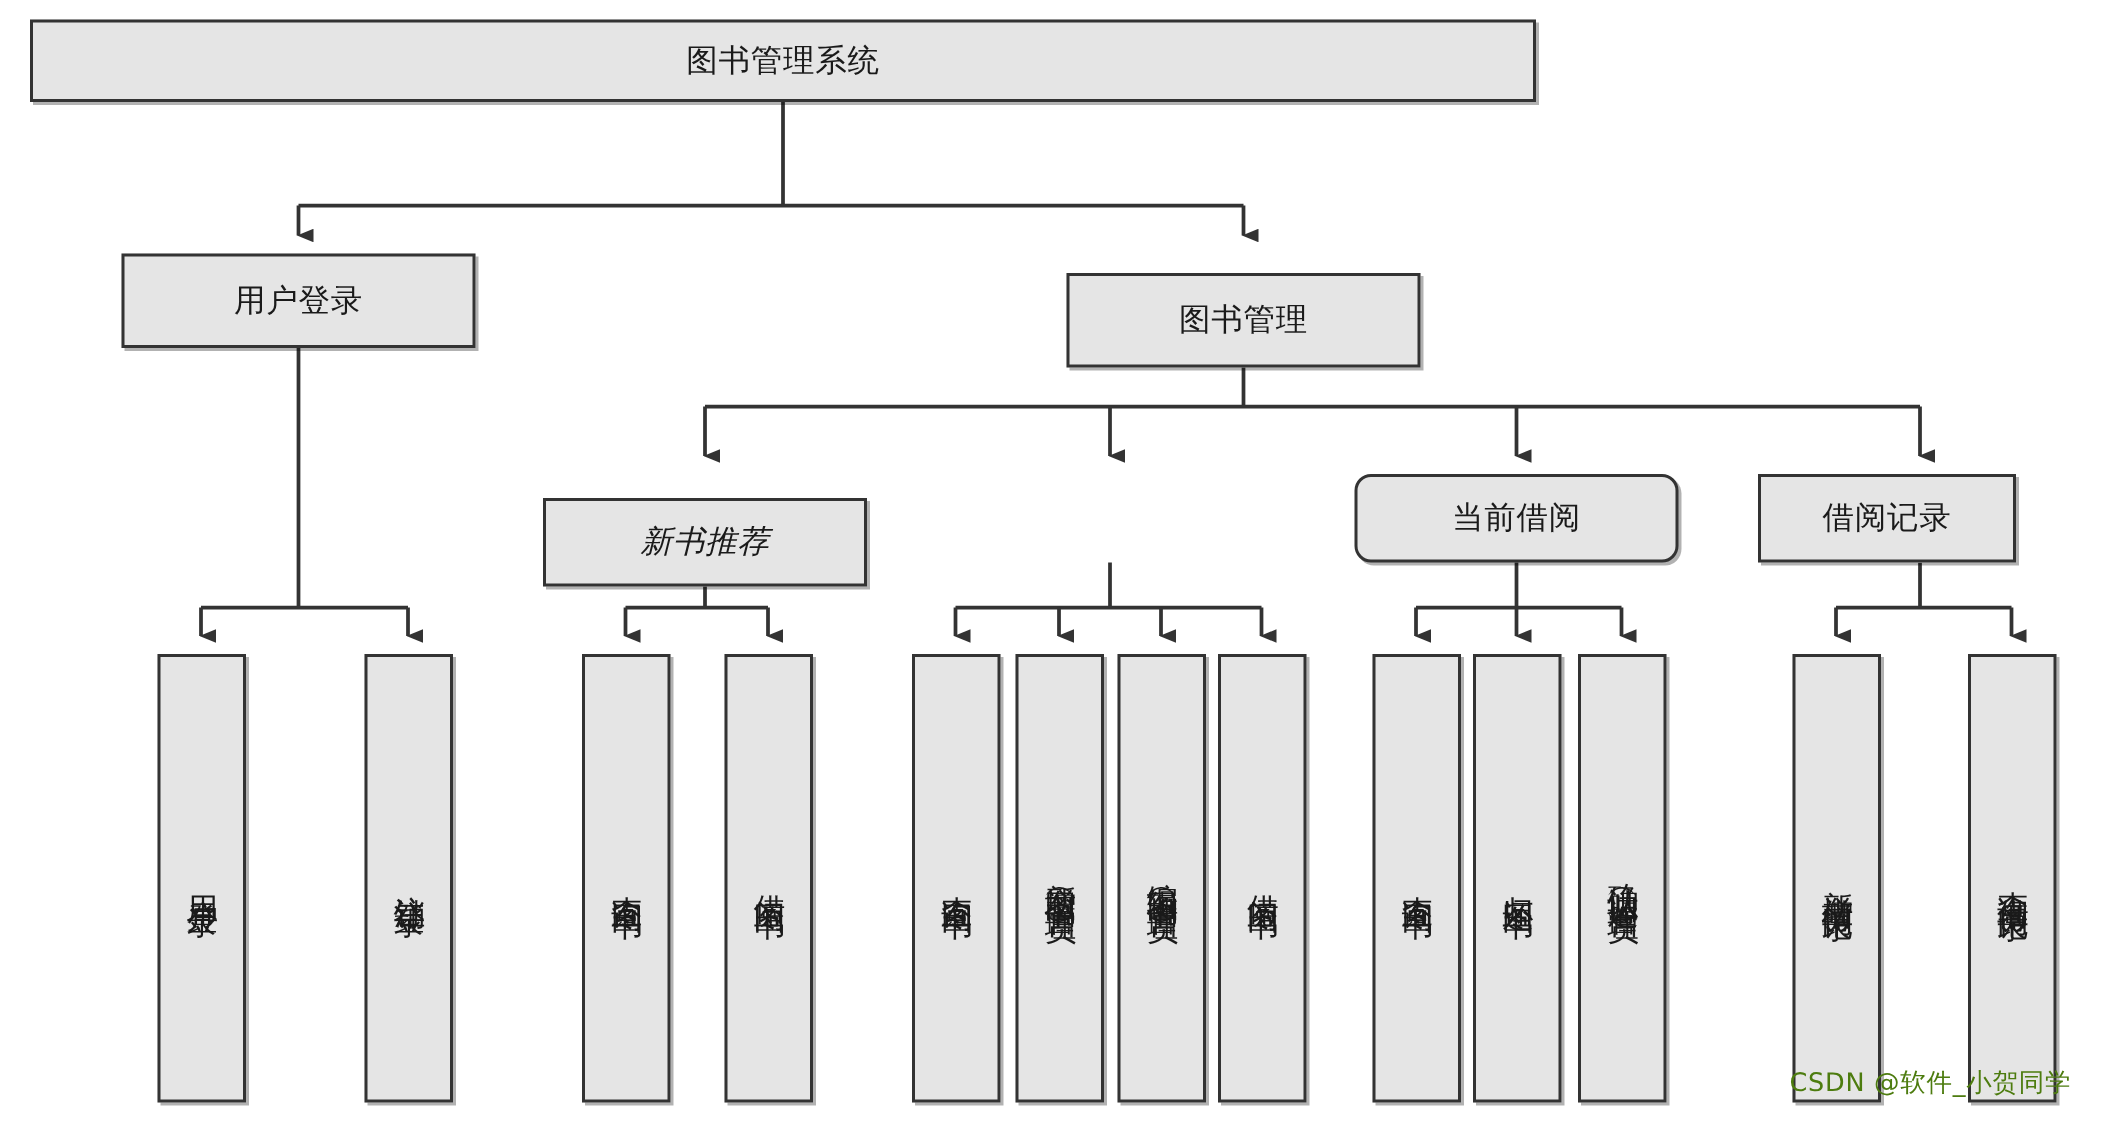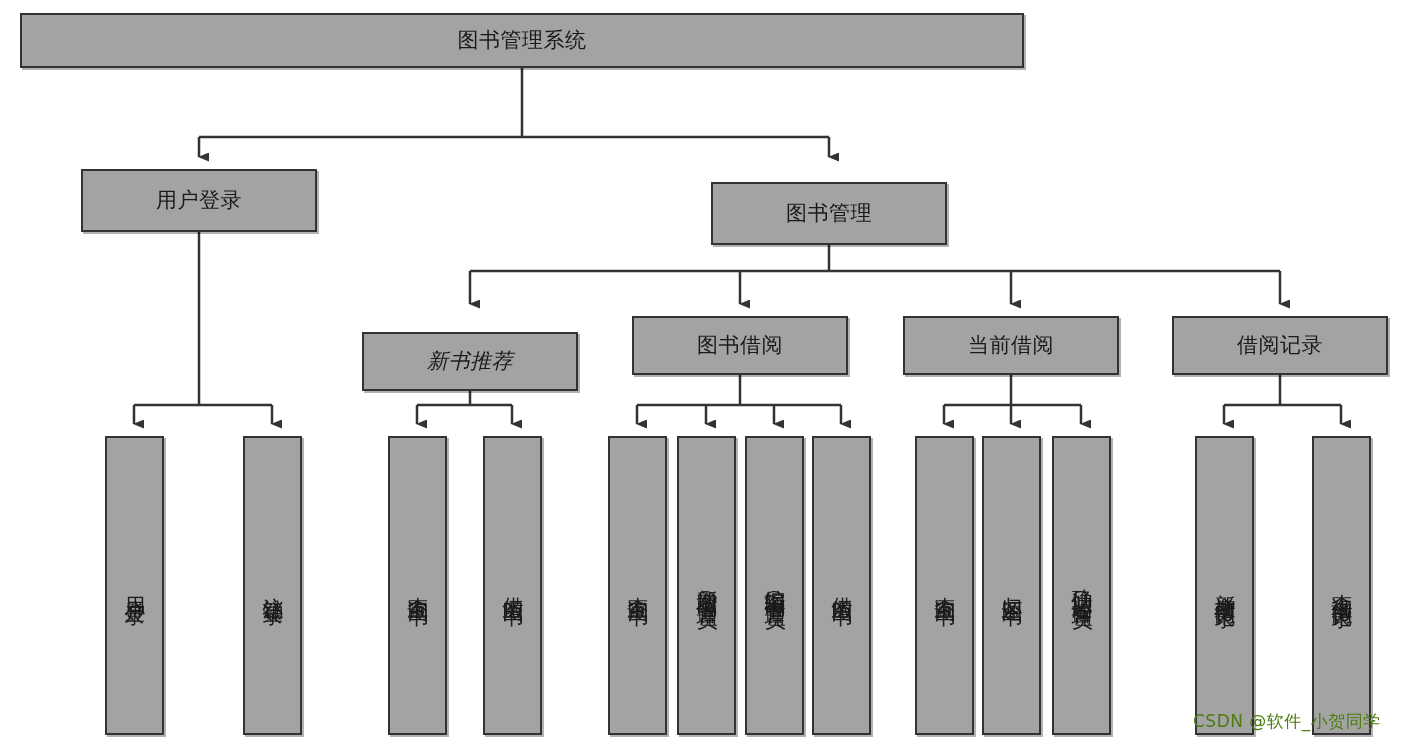--- a/index.html
+++ b/index.html
@@ -22,21 +22,21 @@
   svg.diagram-canvas {
     position: absolute;
     left: 0;
     top: 0;
     width: 1405px;
     height: 747px;
   }
   .node-box {
     position: absolute;
     box-sizing: border-box;
-    background: #a3a3a3;
+    background: #e5e5e5;
     border: 2px solid #333333;
     display: flex;
     align-items: center;
     justify-content: center;
     box-shadow: 2px 2px 0 rgba(0,0,0,0.30);
   }
   .node-label-h {
     font-size: 21px;
     color: #1a1a1a;
     line-height: 1.1;
@@ -122,27 +122,24 @@
   <div class="node-box" style="left:81px; top:169px; width:236px; height:63px;">
     <span class="node-label-h">用户登录</span>
   </div>
   <div class="node-box" style="left:711px; top:169px; width:236px; height:63px;margin-top:13px;">
     <span class="node-label-h">图书管理</span>
   </div>
 
   <div class="node-box" style="left:362px; top:332px; width:216px; height:59px;font-style:italic;">
     <span class="node-label-h">新书推荐</span>
   </div>
-  <div class="node-box" style="left:632px; top:316px; width:216px; height:59px;">
-    <span class="node-label-h">图书借阅</span>
-  </div>
-  <div class="node-box" style="left:903px; top:316px; width:216px; height:59px;">
+  <div class="node-box" style="left:903px; top:316px; width:216px; height:59px;border-radius:11px;">
     <span class="node-label-h">当前借阅</span>
   </div>
-  <div class="node-box" style="left:1172px; top:316px; width:216px; height:59px;text-align:center;">
+  <div class="node-box" style="left:1172px; top:316px; width:172px; height:59px;text-align:center;">
     <span class="node-label-h">借阅记录</span>
   </div>
 
   <div class="node-box" style="left:105px; top:436px; width:59px; height:299px;">
     <span class="node-label-v">用户登录</span>
   </div>
   <div class="node-box" style="left:243px; top:436px; width:59px; height:299px;">
     <span class="node-label-v">注销登录</span>
   </div>
   <div class="node-box" style="left:388px; top:436px; width:59px; height:299px;">

